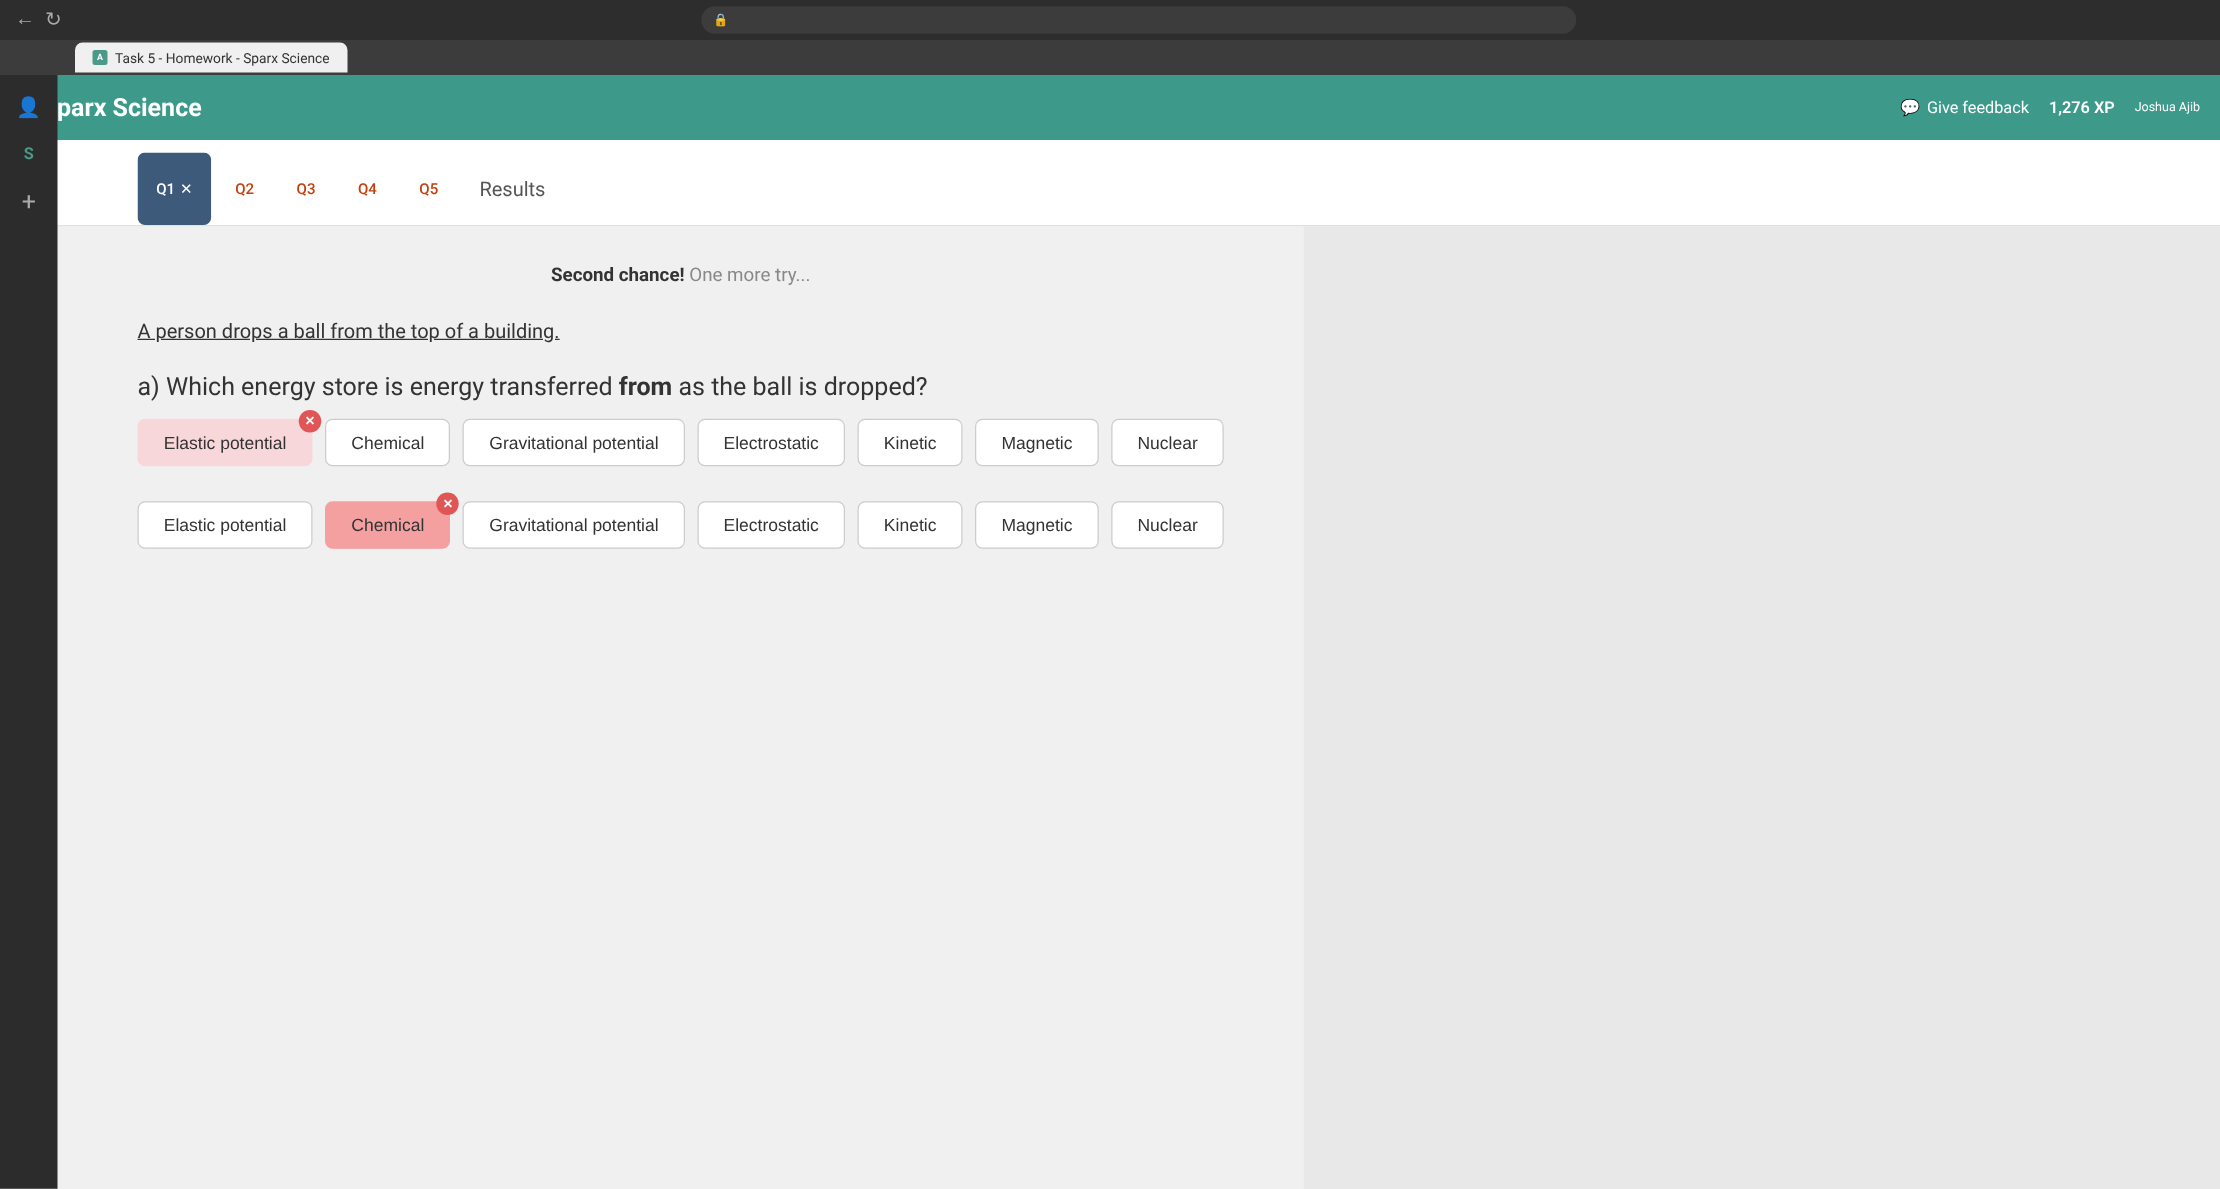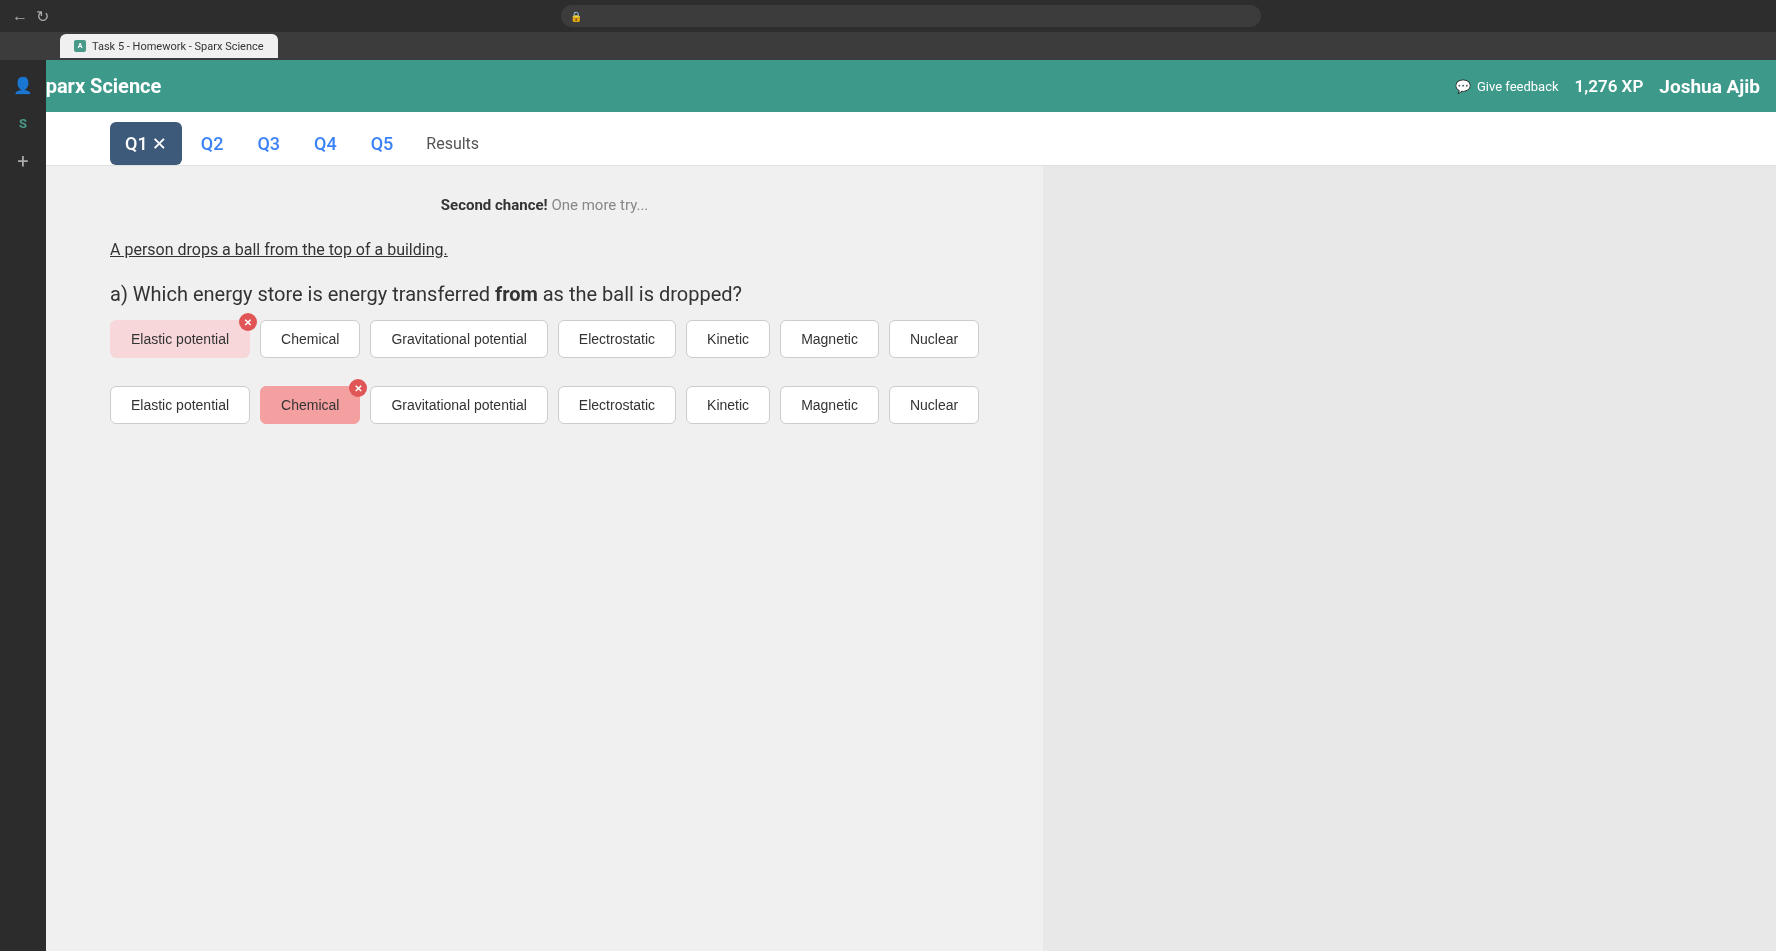--- a/index.html
+++ b/index.html
@@ -102,27 +102,26 @@
     .feedback-btn {
       color: white;
       font-size: 13px;
       display: flex;
       align-items: center;
       gap: 5px;
       cursor: pointer;
     }
     .xp-badge {
       color: white;
-      font-size: 17px;
+      font-size: 13px;
       font-weight: 600;
     }
     .user-name {
       color: white;
-      font-size: 19px;
-      font-weight: bold;
+      font-size: 10px;
     }
 
     
     .left-sidebar {
       position: absolute;
       left: 0;
       top: 60px;
       width: 46px;
       background: #2c2c2c;
       height: calc(100% - 60px);
@@ -146,36 +145,36 @@
     
     .question-tabs {
       background: white;
       padding: 10px 16px 0 60px;
       display: flex;
       align-items: center;
       gap: 4px;
       border-bottom: 1px solid #e0e0e0;
     }
     .q-tab {
-      padding: 10px 14px;
+      padding: 21px 14px;
       border-radius: 6px;
-      font-size: 18px;
+      font-size: 12px;
       font-weight: 500;
       cursor: pointer;
       border: 1px solid transparent;
       display: flex;
       align-items: flex-start;
       gap: 4px;
     }
     .q-tab.active {
       background: #3d5a7a;
       color: white;
     }
     .q-tab.inactive {
-      color: #3b82f6;
+      color: #c2410c;
       background: transparent;
     }
     .results-tab {
       color: #555;
       font-size: 16px;
       padding: 6px 14px;
       cursor: pointer;
     }
 
     

